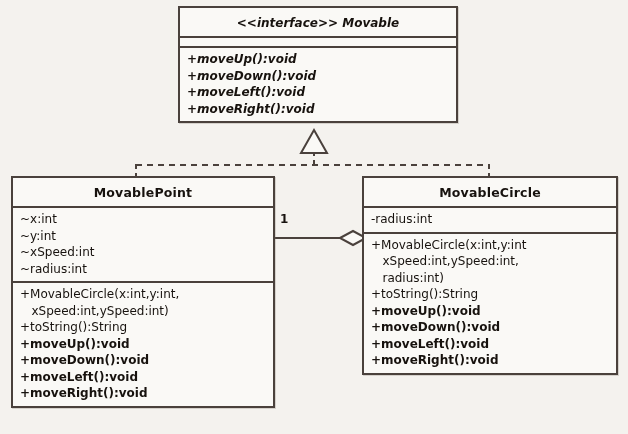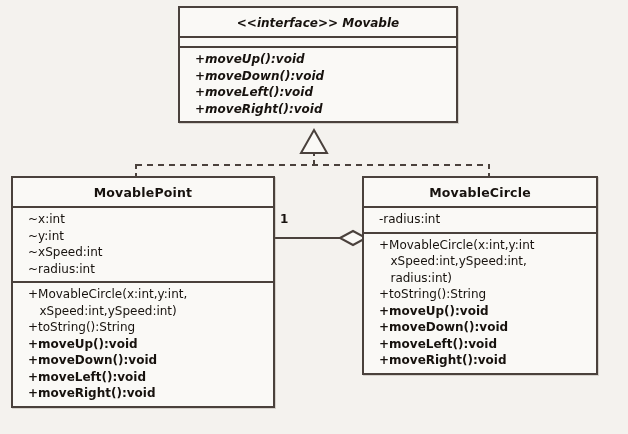--- a/index.html
+++ b/index.html
@@ -26,21 +26,21 @@
   
   .uml-box {
     position: absolute;
     background: #faf9f6;
     border: 2px solid #4a413c;
     box-sizing: border-box;
     box-shadow: 1px 1px 0 rgba(120,110,100,0.25);
   }
   .compartment {
     box-sizing: border-box;
-    padding: 3px 7px 4px 15px;
+    padding: 3px 7px 4px 7px;
   }
   .compartment + .compartment {
     border-top: 2px solid #4a413c;
   }
   .cmp-title {
     text-align: center;
     padding: 4px 6px 5px 6px;
   }
   .cmp-empty {
     height: 10px;
@@ -67,21 +67,21 @@
     line-height: 16.5px;
     color: #17120e;
     white-space: pre;
   }
   .member.bold   { font-weight: bold; }
   .member.bolditalic { font-weight: bold; font-style: italic; }
 
   
   #iface-movable        { left: 178px; top: 6px;   width: 280px; }
   #class-movablepoint   { left: 11px;  top: 176px; width: 264px; }
-  #class-movablecircle  { left: 362px; top: 176px; width: 236px; }
+  #class-movablecircle  { left: 362px; top: 176px; width: 256px; }
 
   
   #connectors {
     position: absolute;
     left: 0; top: 0;
     width: 628px; height: 434px;
     pointer-events: none;
   }
   .multiplicity {
     position: absolute;

